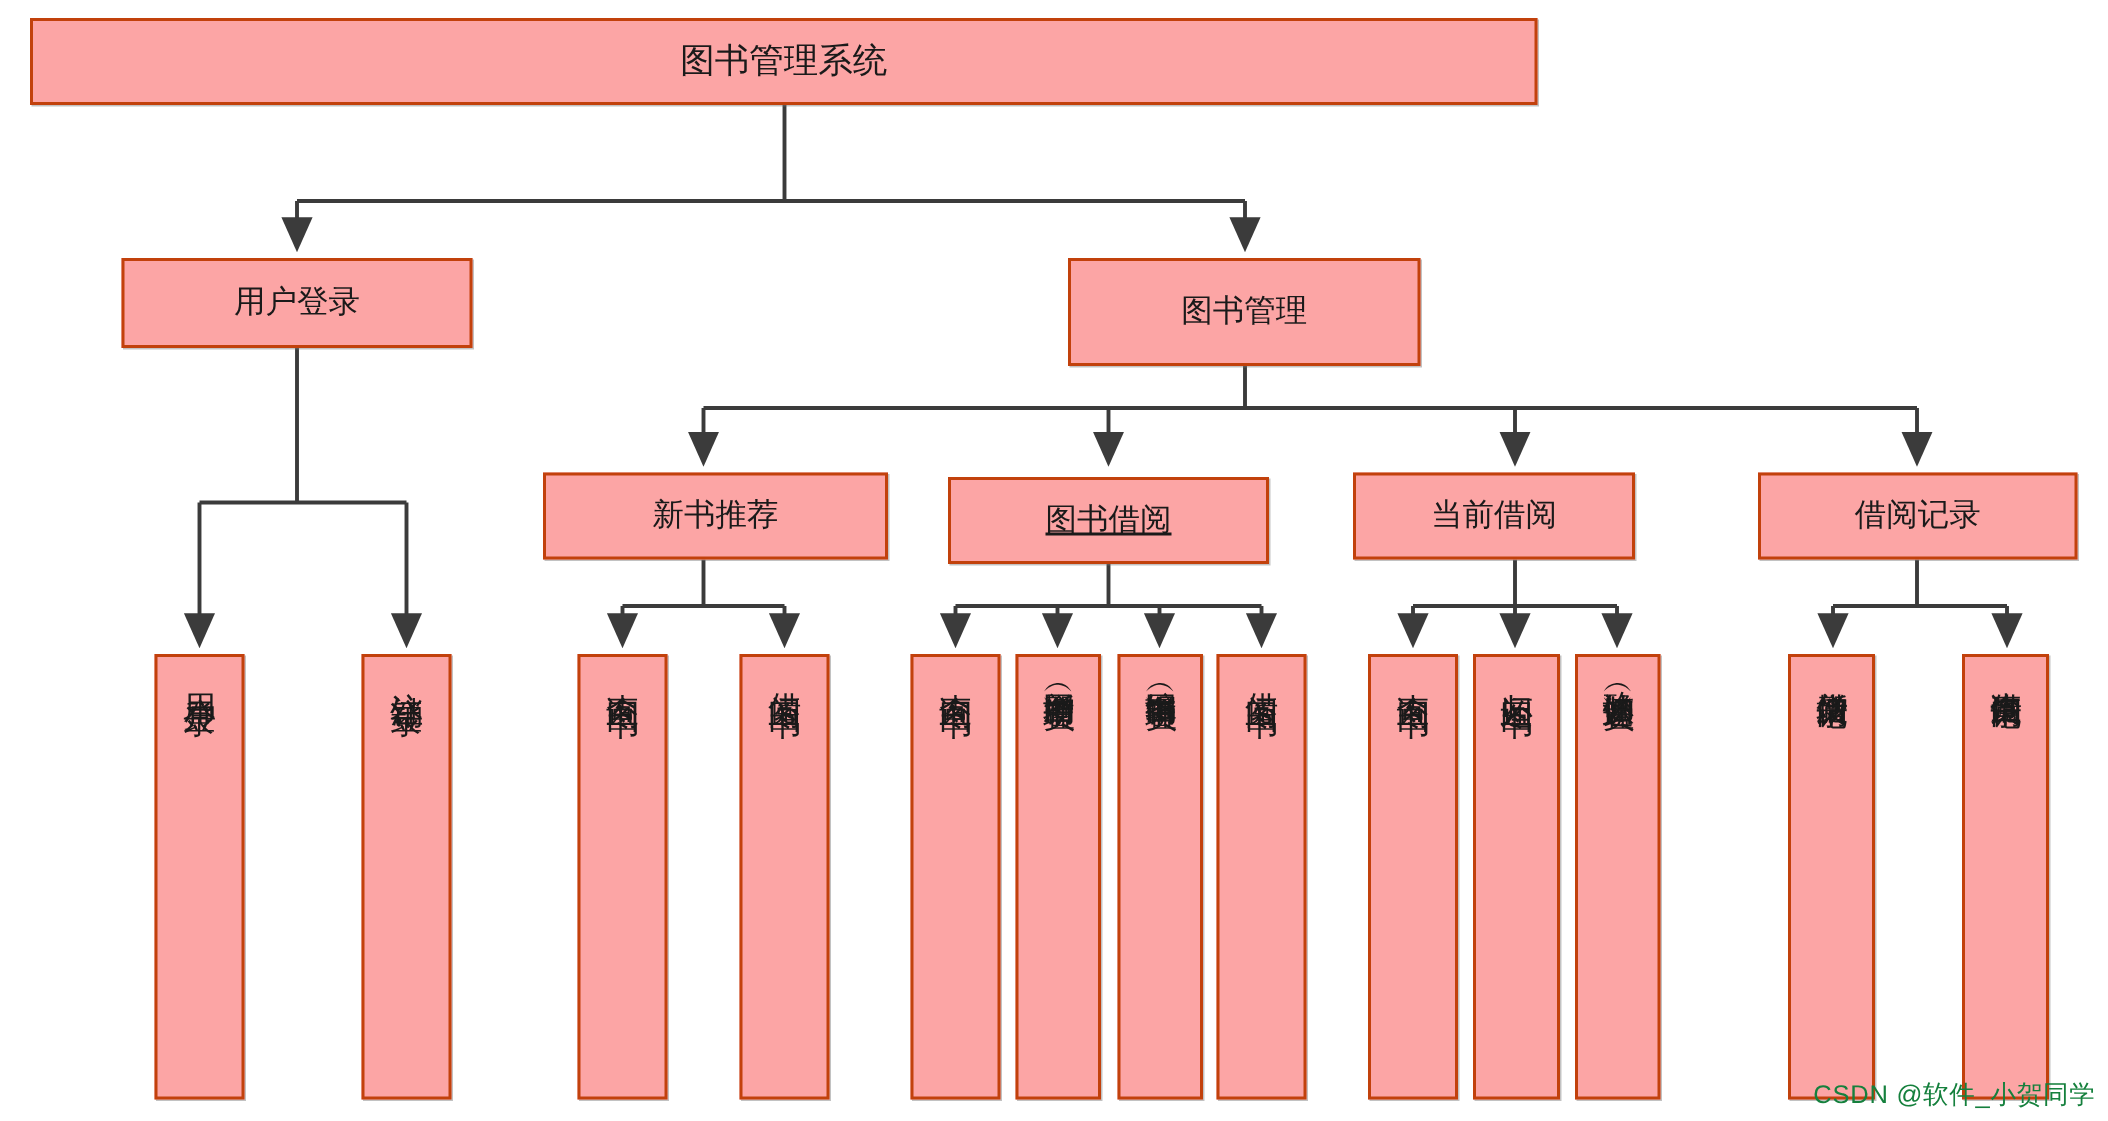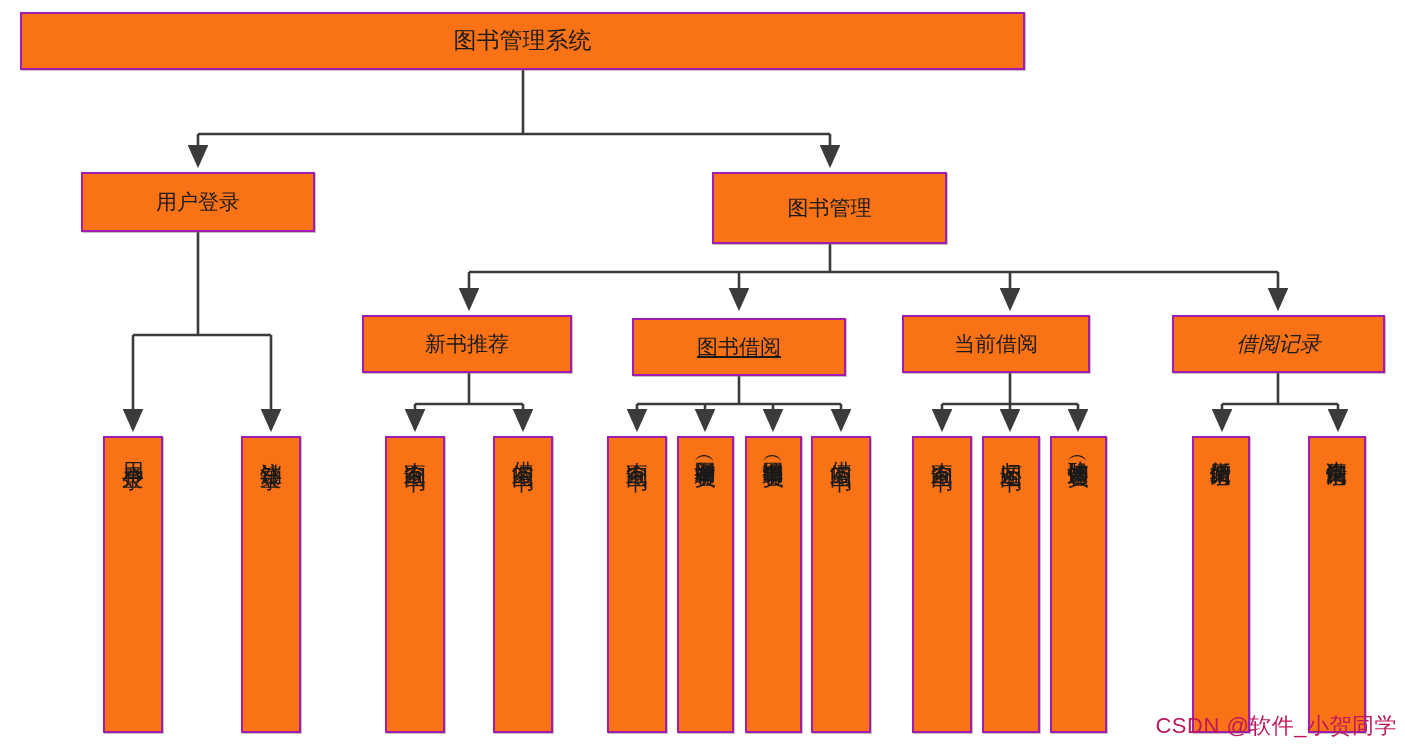--- a/index.html
+++ b/index.html
@@ -21,22 +21,22 @@
     position: absolute;
     left: 0;
     top: 0;
     width: 1405px;
     height: 747px;
     pointer-events: none;
   }
   .node {
     position: absolute;
     box-sizing: border-box;
-    border: 2px solid #a21caf;
-    background: #f97316;
+    border: 2px solid #c2410c;
+    background: #fca5a5;
     display: flex;
     align-items: center;
     justify-content: center;
     color: #1a1a1a;
     box-shadow: 1px 1px 0 rgba(120,120,120,0.45);
   }
   .node .lbl {
     display: block;
     text-align: center;
     line-height: 1.18;
@@ -58,22 +58,22 @@
     line-height: 1.1;
   }
   .node.leaf.tall .lbl {
     font-size: 21px;
     letter-spacing: 1px;
   }
   #watermark {
     position: absolute;
     right: 8px;
     bottom: 6px;
-    font-size: 22px;
-    color: #be185d;
+    font-size: 17px;
+    color: #15803d;
     white-space: nowrap;
     letter-spacing: 0.5px;
   }
 </style>
 </head>
 <body>
 
 <div id="canvas">
 
   <svg id="edges" viewBox="0 0 1405 747" xmlns="http://www.w3.org/2000/svg">
@@ -130,30 +130,30 @@
     <span class="lbl">图书管理系统</span>
   </div>
 
   <div class="node tier2" style="left:81px; top:172px; width:234px; height:60px;">
     <span class="lbl">用户登录</span>
   </div>
   <div class="node tier2" style="left:712px; top:172px; width:235px; height:72px;">
     <span class="lbl">图书管理</span>
   </div>
 
-  <div class="node tier3" style="left:362px; top:315px; width:210px; height:58px;">
+  <div class="node tier3" style="left:362px; top:315px; width:230px; height:58px;">
     <span class="lbl">新书推荐</span>
   </div>
   <div class="node tier3" style="left:632px; top:318px; width:214px; height:58px;text-decoration:underline;">
     <span class="lbl">图书借阅</span>
   </div>
   <div class="node tier3" style="left:902px; top:315px; width:188px; height:58px;">
     <span class="lbl">当前借阅</span>
   </div>
-  <div class="node tier3" style="left:1172px; top:315px; width:213px; height:58px;font-style:italic;">
+  <div class="node tier3" style="left:1172px; top:315px; width:213px; height:58px;">
     <span class="lbl">借阅记录</span>
   </div>
 
   <div class="node leaf" style="left:103px; top:436px; width:60px; height:297px;">
     <span class="lbl">用户登录</span>
   </div>
   <div class="node leaf" style="left:241px; top:436px; width:60px; height:297px;">
     <span class="lbl">注销登录</span>
   </div>
 

